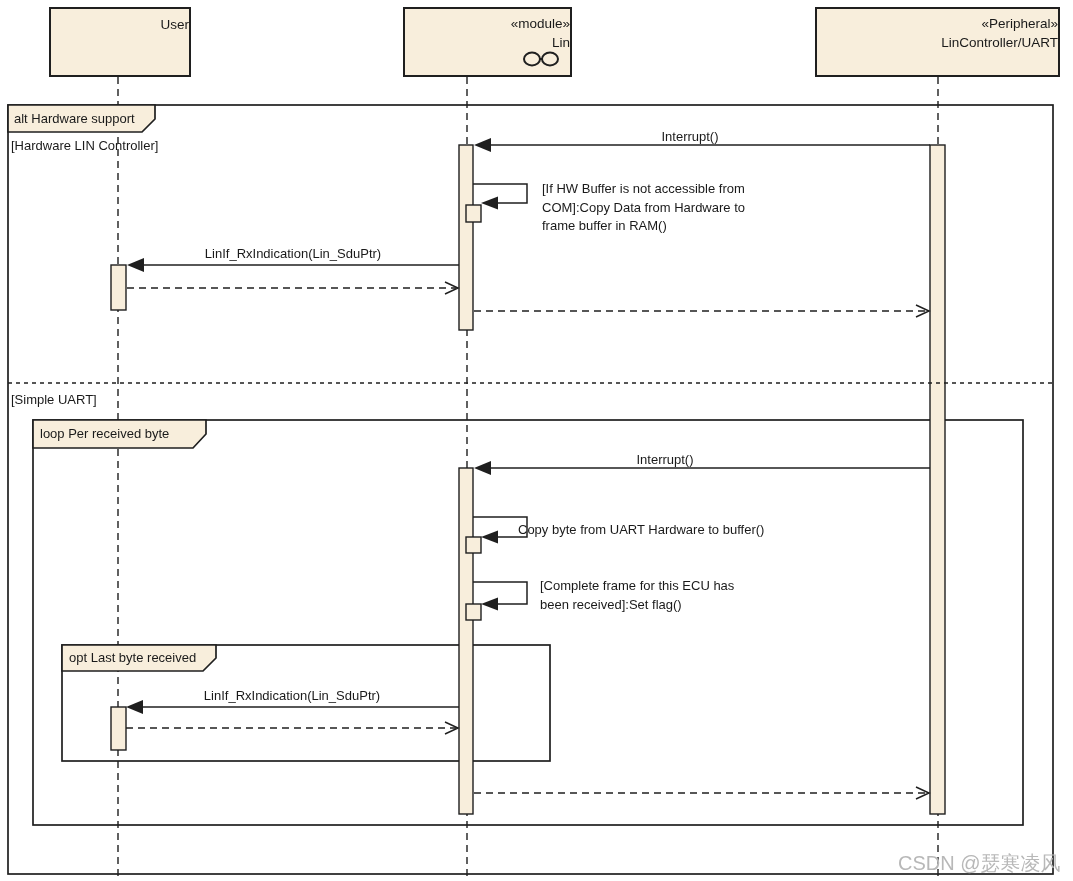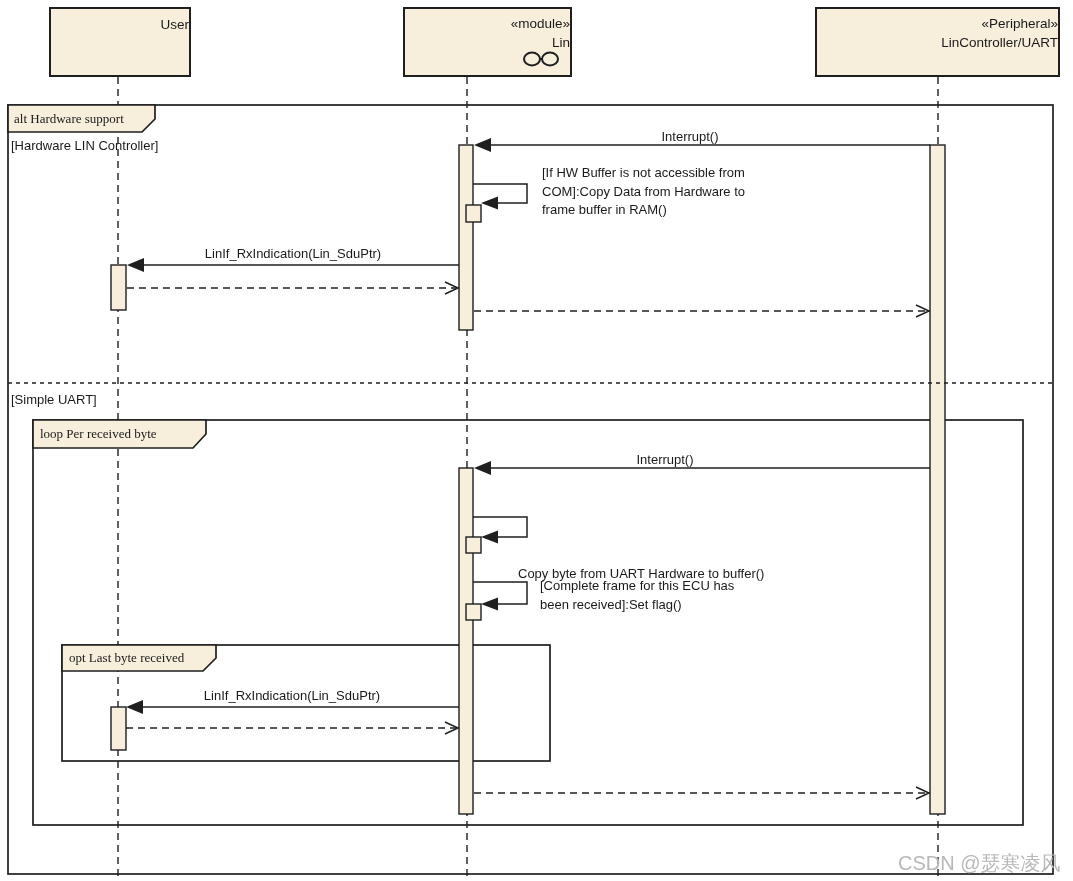--- a/index.html
+++ b/index.html
@@ -15,21 +15,21 @@
   .headbox{
     position:absolute;top:7px;height:70px;
     background:#f8eedc;border:2px solid #1f1f1f;
     box-sizing:border-box;text-align:right;
   }
   .hstereo{font-size:13.5px;margin-top:6px;line-height:18px;}
   .hname{font-size:13.5px;line-height:20px;}
   .hname-only{font-size:13.5px;margin-top:7px;line-height:18px;}
   .module-icon{position:absolute;right:9px;bottom:7px;}
   .frag-title{
-    position:absolute;font-size:13px;line-height:16px;white-space:nowrap;font-family:Liberation Serif, serif;
+    position:absolute;font-size:13px;line-height:16px;white-space:nowrap;
   }
   .guard{
     position:absolute;font-size:13px;line-height:15px;white-space:nowrap;
   }
   .msg{
     position:absolute;font-size:13px;line-height:18.5px;white-space:nowrap;
   }
   .msg.center{text-align:center;}
   .watermark{
     position:absolute;left:898px;top:850px;width:157px;
@@ -140,31 +140,31 @@
   </div>
 
   <div class="frag-title" style="left:14px;top:111px;">alt Hardware support</div>
   <div class="guard" style="left:11px;top:138px;">[Hardware LIN Controller]</div>
   <div class="guard" style="left:11px;top:392px;">[Simple UART]</div>
   <div class="frag-title" style="left:40px;top:426px;">loop Per received byte</div>
   <div class="frag-title" style="left:69px;top:650px;">opt Last byte received</div>
 
   <div class="msg center" style="left:590px;top:128px;width:200px;">Interrupt()</div>
 
-  <div class="msg" style="left:542px;top:164px;">
+  <div class="msg" style="left:542px;top:180px;">
     <div>[If HW Buffer is not accessible from</div>
     <div>COM]:Copy Data from Hardware to</div>
     <div>frame buffer in RAM()</div>
   </div>
 
   <div class="msg center" style="left:143px;top:245px;width:300px;">LinIf_RxIndication(Lin_SduPtr)</div>
 
   <div class="msg center" style="left:565px;top:451px;width:200px;">Interrupt()</div>
 
-  <div class="msg" style="left:518px;top:521px;margin-top:44px;">Copy byte from UART Hardware to buffer()</div>
+  <div class="msg" style="left:518px;top:521px;">Copy byte from UART Hardware to buffer()</div>
 
   <div class="msg" style="left:540px;top:577px;">
     <div>[Complete frame for this ECU has</div>
     <div>been received]:Set flag()</div>
   </div>
 
   <div class="msg center" style="left:142px;top:687px;width:300px;">LinIf_RxIndication(Lin_SduPtr)</div>
 
   <div class="watermark">CSDN @瑟寒凌风</div>
 

